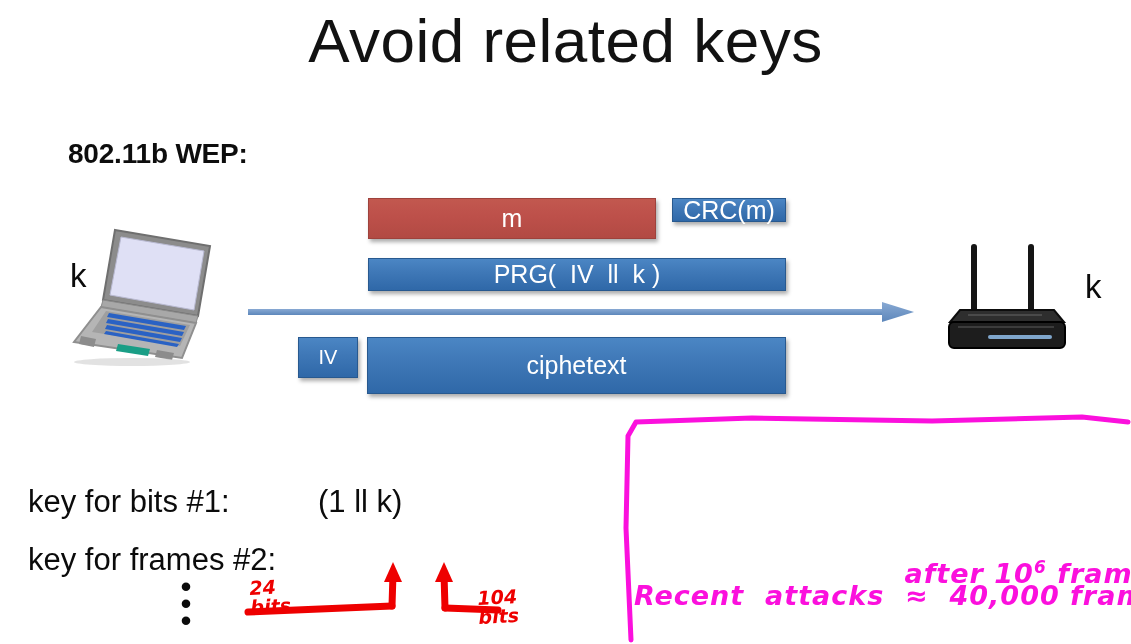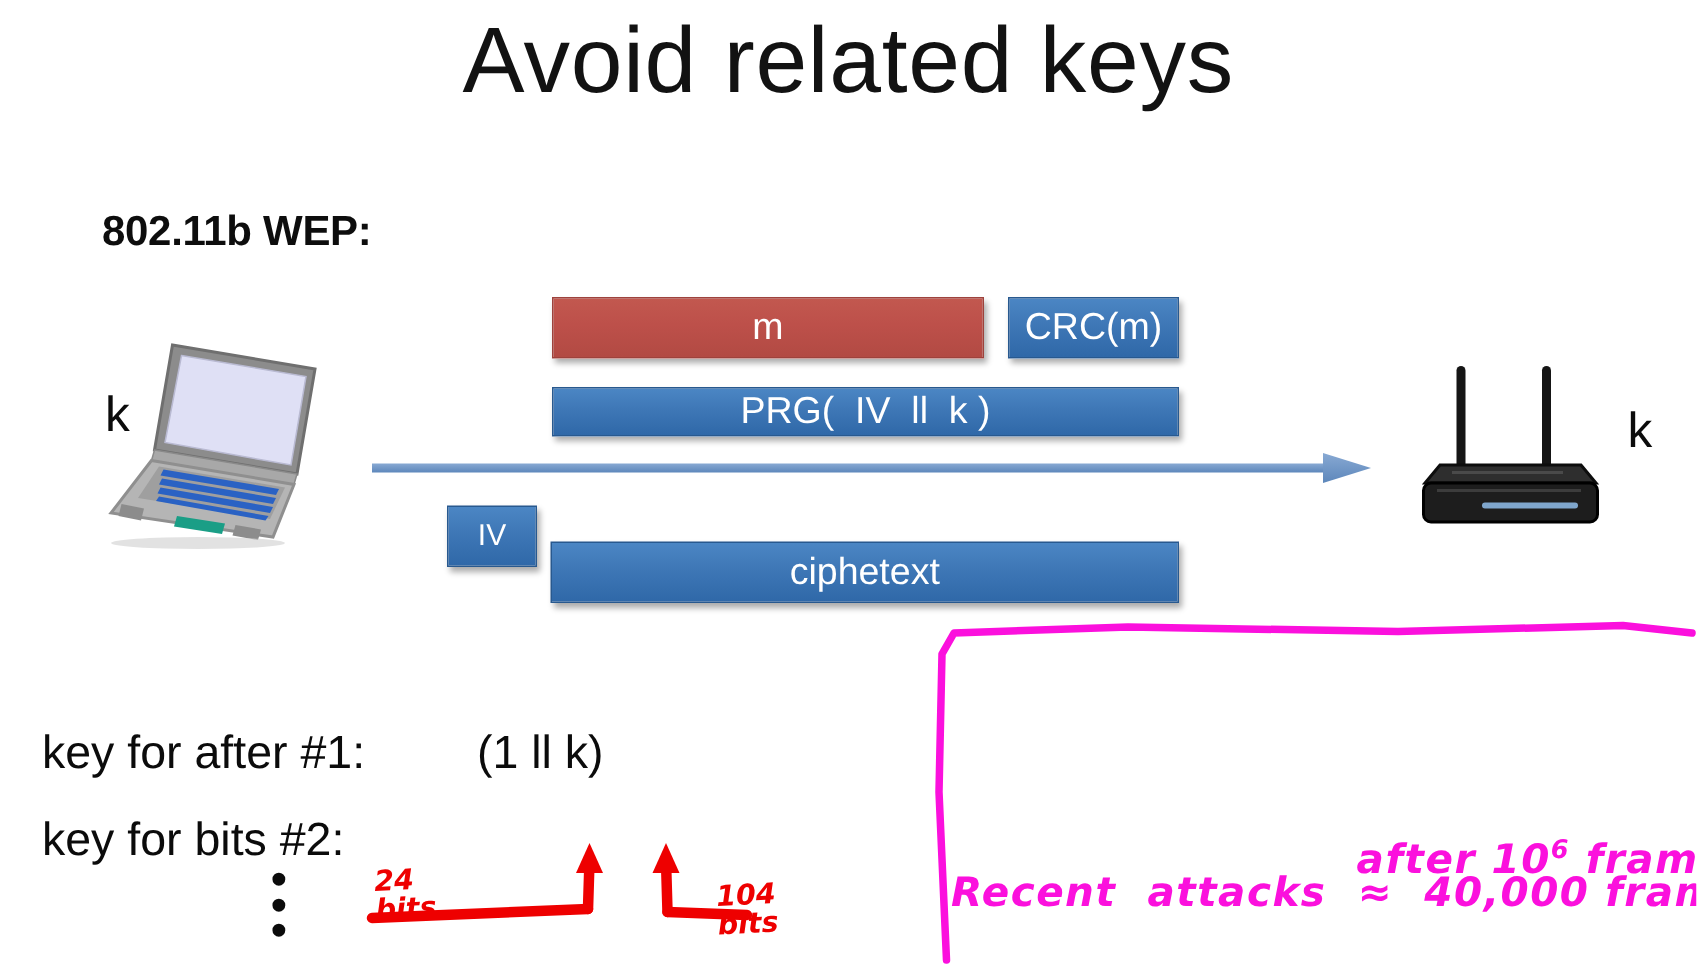--- a/index.html
+++ b/index.html
@@ -60,24 +60,24 @@
   .blk-blue {
     background: linear-gradient(180deg, #4b86c4 0%, #3f78b7 42%, #2f68a8 100%);
     border: 1px solid #28598f;
   }
   .blk-red {
     background: linear-gradient(180deg, #c2584f 0%, #bd504a 45%, #b24a43 100%);
     border: 1px solid #9e423c;
   }
 
   #blk-m      { left: 368px; top: 198px; width: 288px; height: 41px; }
-  #blk-crc    { left: 672px; top: 198px; width: 114px; height: 41px; }
+  #blk-crc    { left: 672px; top: 198px; width: 114px; height: 24px; }
   #blk-prg    { left: 368px; top: 258px; width: 418px; height: 33px; }
   #blk-iv     { left: 298px; top: 337px; width: 60px;  height: 41px; font-size: 20px;}
-  #blk-cipher { left: 367px; top: 337px; width: 419px; height: 41px; margin-top: 24px; }
+  #blk-cipher { left: 367px; top: 337px; width: 419px; height: 57px; }
 
   
   #arrow-wrap {
     position: absolute;
     left: 248px;
     top: 300px;
     width: 668px;
     height: 26px;
   }
 
@@ -252,23 +252,23 @@
         <linearGradient id="agrad" x1="0" y1="0" x2="0" y2="1">
           <stop offset="0%" stop-color="#88a9d3"></stop>
           <stop offset="100%" stop-color="#5d87bb"></stop>
         </linearGradient>
       </defs>
       <rect x="0" y="9" width="640" height="6" fill="url(#agrad)"></rect>
       <polygon points="634,2 666,12 634,22" fill="url(#agrad)"></polygon>
     </svg>
   </div>
 
-  <div id="key1" class="keyline">key for after #1:</div>
+  <div id="key1" class="keyline">key for bits #1:</div>
   <div id="key1v" class="keyval">(1 ll k)</div>
-  <div id="key2" class="keyline">key for bits #2:</div>
+  <div id="key2" class="keyline">key for frames #2:</div>
 
   <div id="vdots">
     <span>•</span>
     <span>•</span>
     <span>•</span>
   </div>
 
   <div id="red-arrows">
     <svg width="320" height="80" viewBox="0 0 320 80">
       <g stroke="#ee0000" stroke-width="7" fill="none" stroke-linecap="round">

